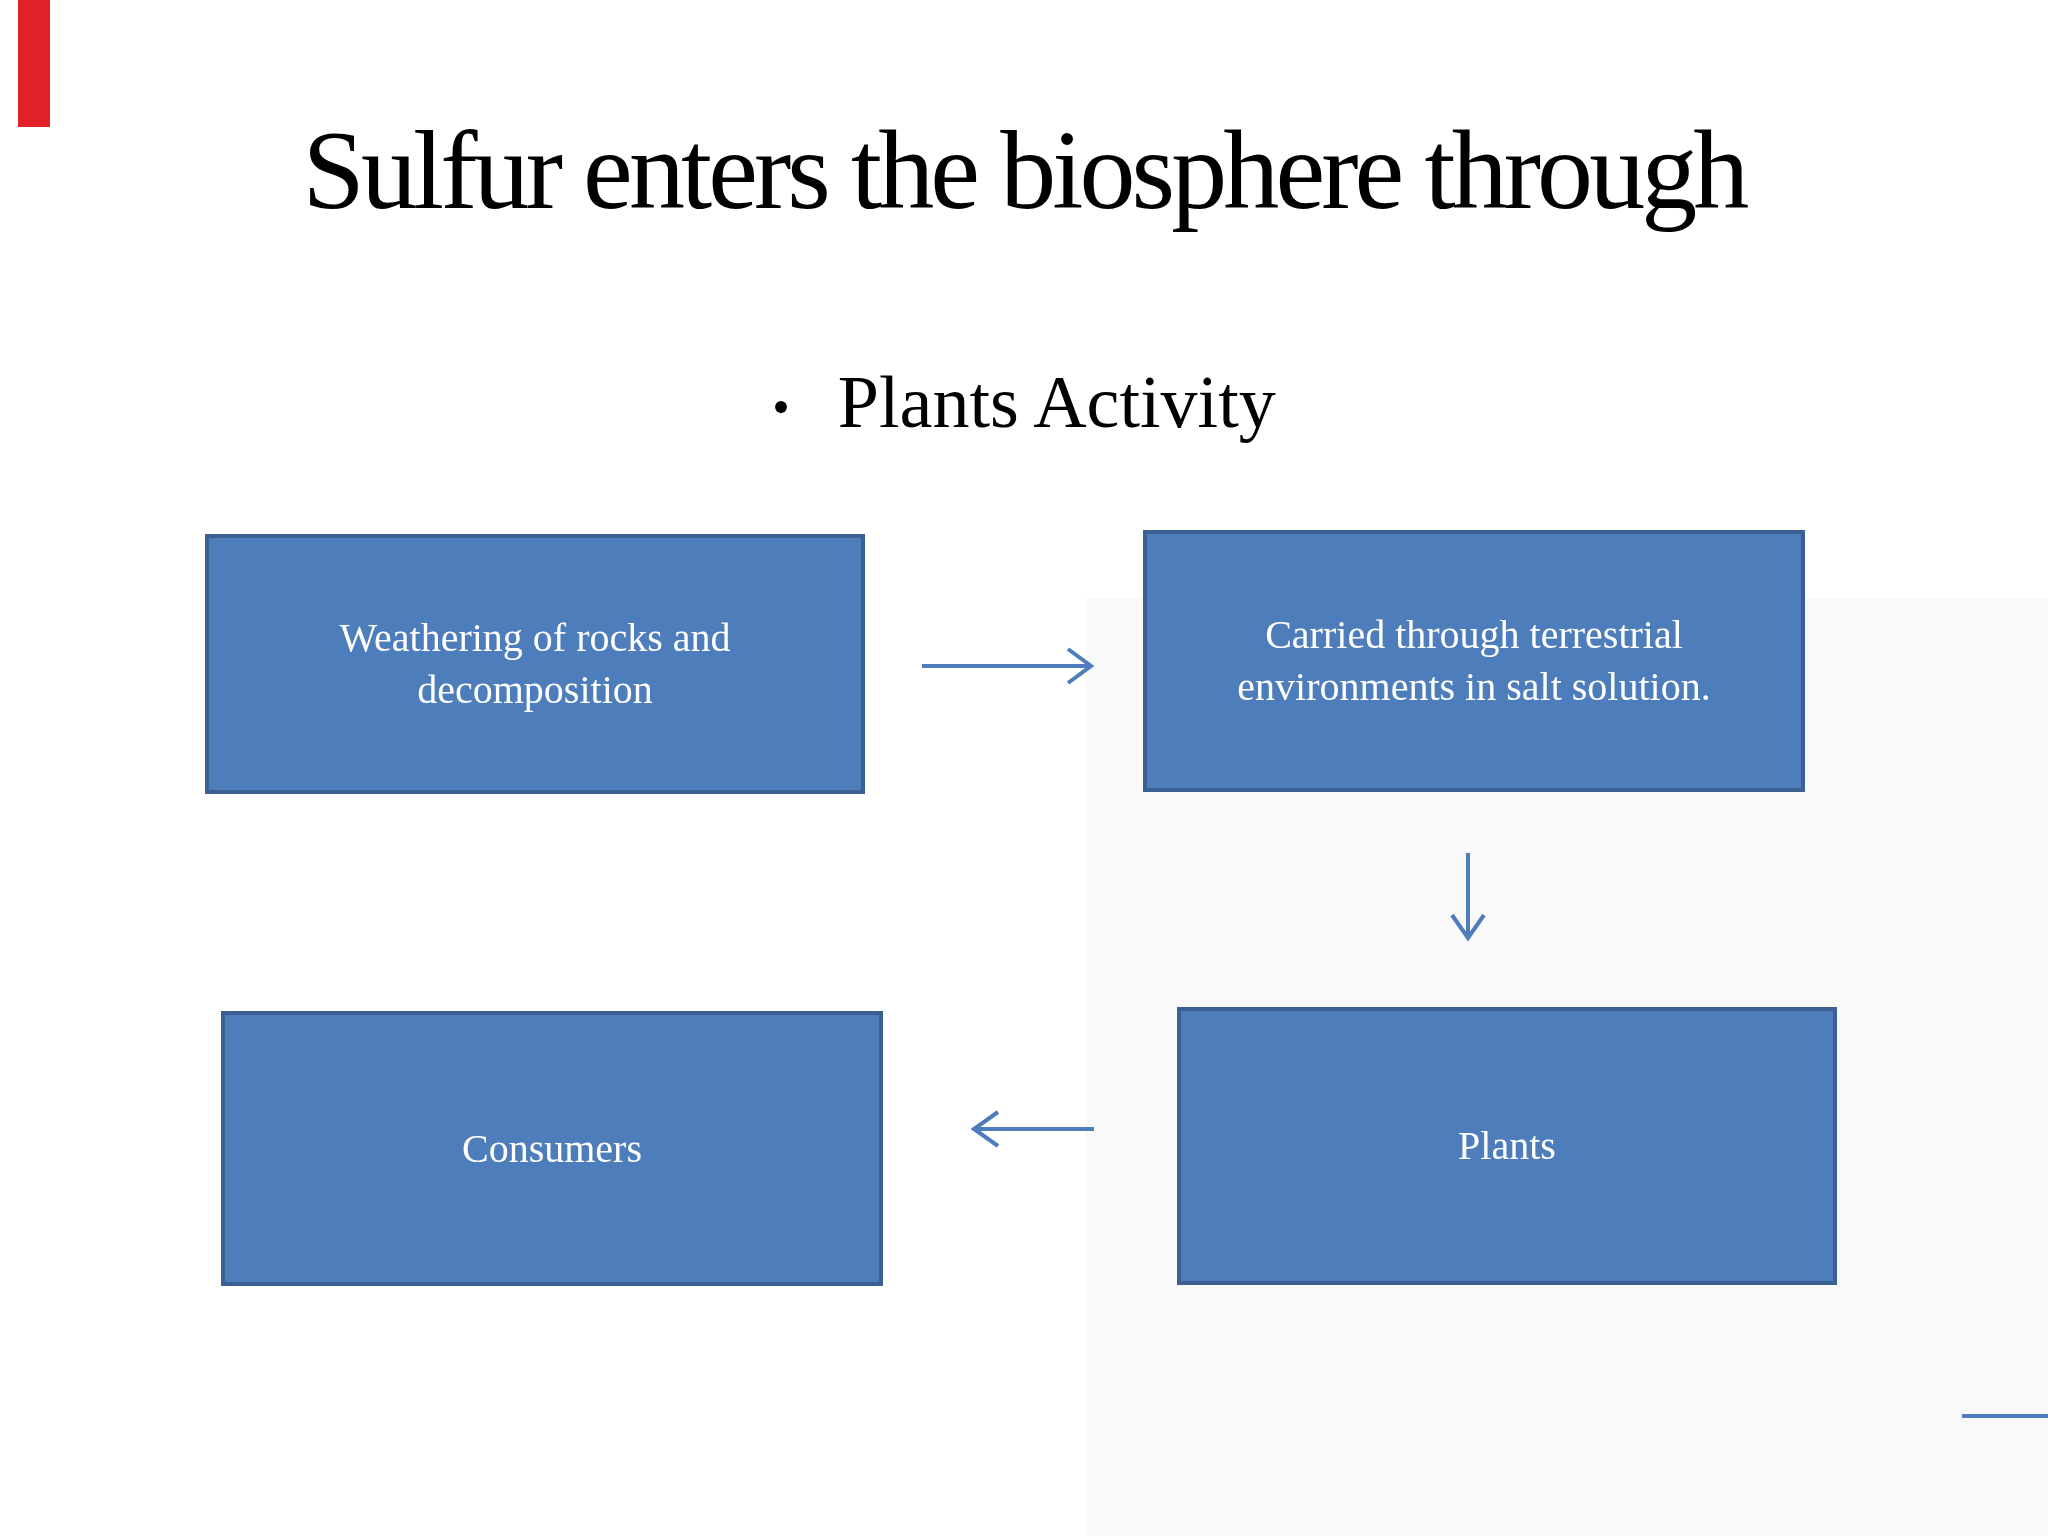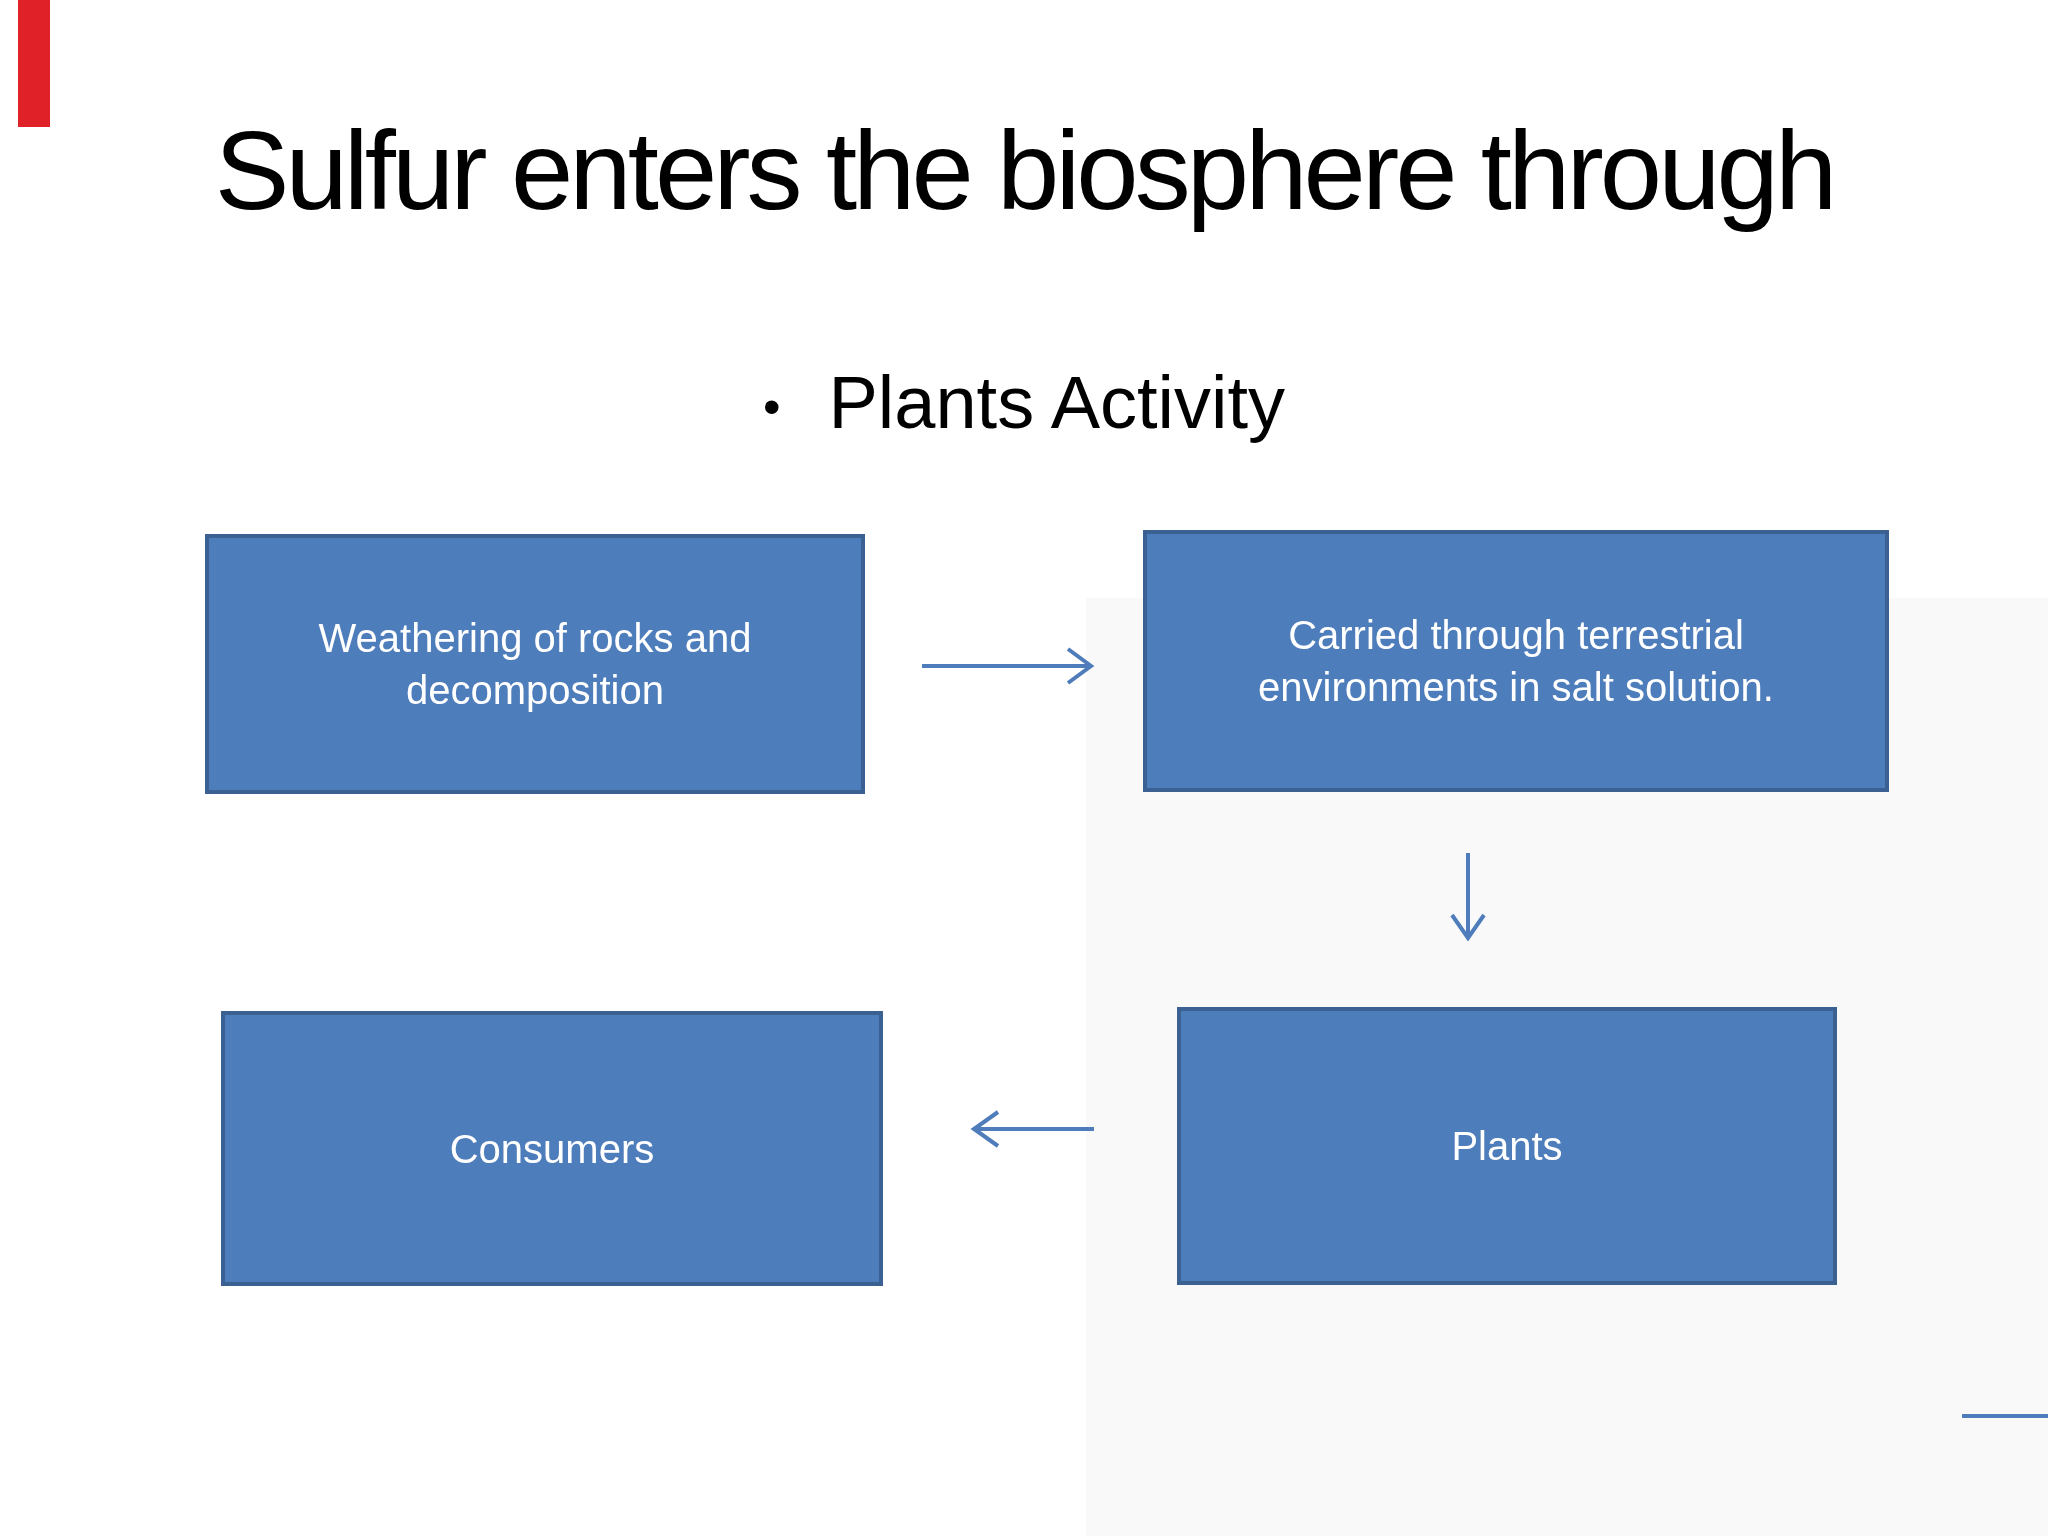--- a/index.html
+++ b/index.html
@@ -1,18 +1,18 @@
 <!DOCTYPE html>
 <html><head>
 <meta charset="utf-8">
 <style>
   html,body{margin:0;padding:0;background:#ffffff;}
   .slide{
     position:relative;width:2048px;height:1536px;background:#ffffff;
-    overflow:hidden;font-family:Liberation Sans, sans-serif;color:#000;
+    overflow:hidden;font-family:Liberation Serif, serif;color:#000;
   }
   .bg-shade{
     position:absolute;left:1086px;top:598px;width:962px;height:938px;
     background:rgba(125,125,125,0.045);
   }
   .red-bar{
     position:absolute;left:18px;top:0;width:32px;height:127px;
     background:#e02127;
   }
   .title{
@@ -25,21 +25,21 @@
     display:flex;justify-content:center;align-items:center;gap:48px;
     font-size:74px;color:#000;
   }
   .bullet-dot{font-size:50px;line-height:1;position:relative;top:4px;}
   .box{
     position:absolute;background:#4e7dbb;border:4px solid #3b6193;
     color:#ffffff;display:flex;align-items:center;justify-content:center;
     text-align:center;font-size:40px;line-height:1.3;box-sizing:border-box;
   }
   .box-weathering{left:205px;top:534px;width:660px;height:260px;padding:12px 80px;}
-  .box-carried{left:1143px;top:530px;width:746px;height:262px;padding:0 44px;}
+  .box-carried{left:1143px;top:530px;width:662px;height:262px;padding:0 44px;}
   .box-plants{left:1177px;top:1007px;width:660px;height:278px;padding:0 28px;}
   .box-consumers{left:221px;top:1011px;width:662px;height:275px;padding:0 28px;}
   .arrow{position:absolute;}
   .arrow svg{display:block;}
   .arrow-right{left:920px;top:644px;}
   .arrow-down{left:1448px;top:851px;}
   .arrow-left{left:970px;top:1107px;}
   .footer-line{
     position:absolute;left:1962px;top:1414px;width:86px;height:4px;
     background:#4f7cba;

